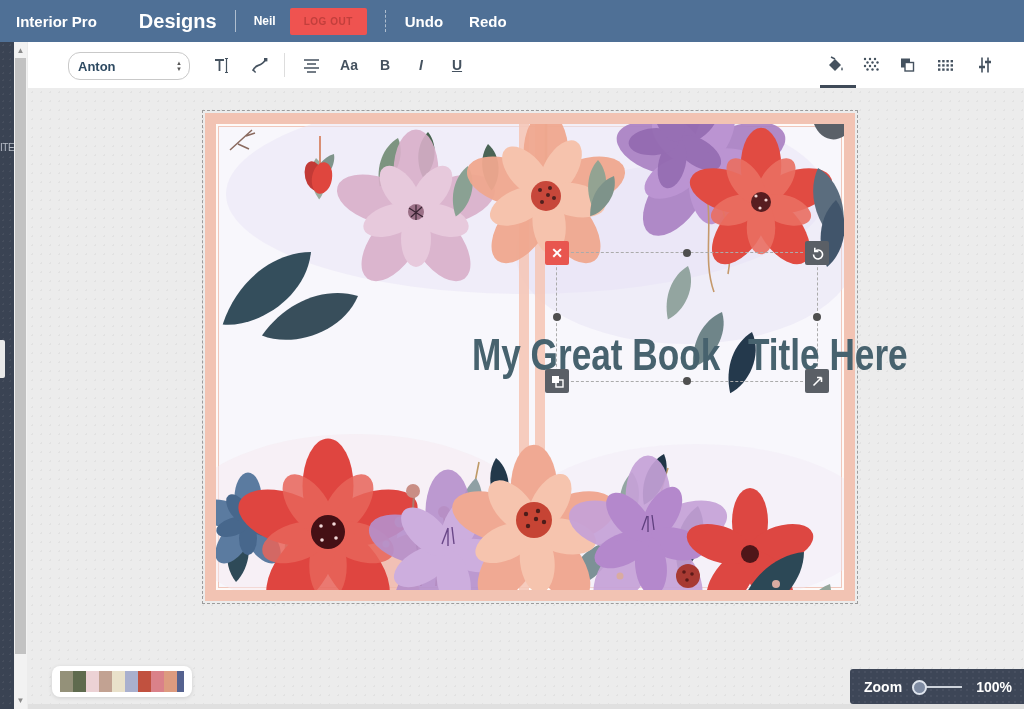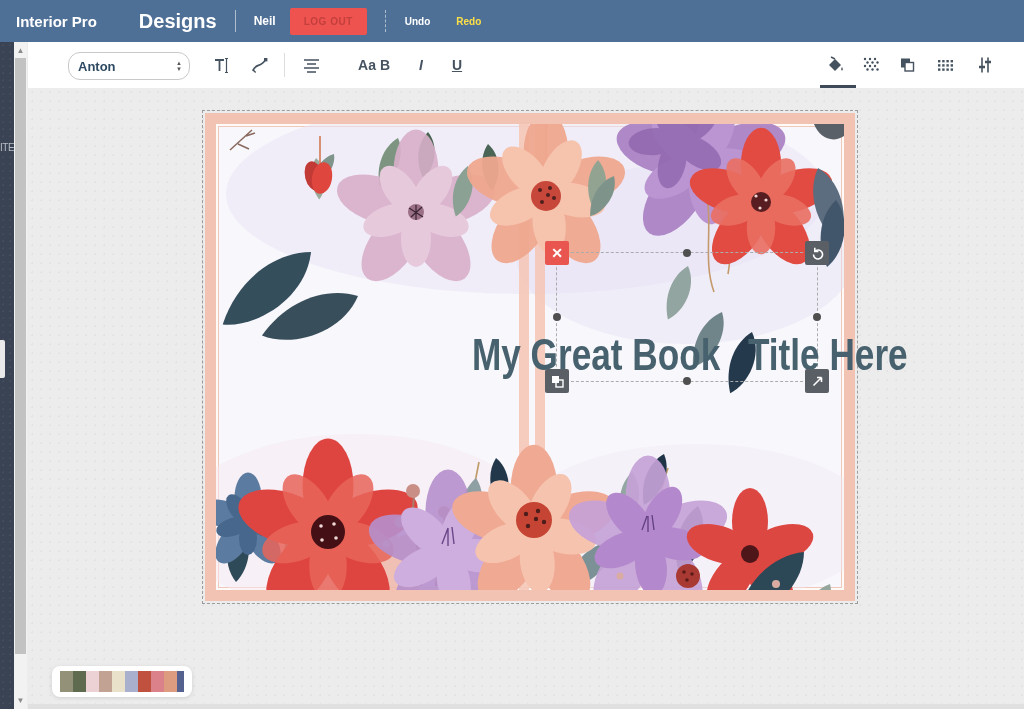--- a/index.html
+++ b/index.html
@@ -7,22 +7,22 @@
   #app{position:relative;width:1024px;height:709px;overflow:hidden;background:#ececec;}
 
   
   .topbar{position:absolute;left:0;top:0;width:1024px;height:42px;background:#4f7096;display:flex;align-items:center;color:#fff;}
   .topbar .brand{margin-left:16px;font-size:15px;font-weight:bold;cursor:pointer;}
   .topbar .navlink{margin-left:42px;font-size:20px;font-weight:bold;cursor:pointer;}
   .tb-divider{width:1px;height:22px;background:rgba(255,255,255,.55);margin:0 18px;}
   .tb-divider.dashed{background:none;border-left:1px dashed rgba(255,255,255,.55);}
   .topbar .user{font-size:12px;font-weight:bold;}
   .logout-btn{margin-left:14px;background:#ef5350;color:#c23f3c;font-size:10px;font-weight:bold;letter-spacing:.5px;border:none;border-radius:2px;padding:8px 14px;cursor:pointer;}
-  .topbar .undo{font-size:10px;font-weight:bold;cursor:pointer;}
-  .topbar .redo{margin-left:26px;font-size:10px;font-weight:bold;color:#fde047;cursor:pointer;}
+  .topbar .undo{font-size:15px;font-weight:bold;cursor:pointer;}
+  .topbar .redo{margin-left:26px;font-size:15px;font-weight:bold;color:#ffffff;cursor:pointer;}
 
   
   .side-dark{position:absolute;left:0;top:42px;width:14px;bottom:0;background:#3a4353;overflow:hidden;
     background-image:radial-gradient(rgba(255,255,255,.06) 1px, transparent 1px);background-size:7px 7px;}
   .side-clipped-label{position:absolute;left:0;top:100px;color:#b6bcc7;font-size:10px;letter-spacing:-.5px;white-space:nowrap;}
   .side-tab{position:absolute;left:0;top:340px;width:5px;height:38px;background:#e9e9e9;border-radius:0 2px 2px 0;cursor:pointer;}
   .vscroll{position:absolute;left:14px;top:42px;width:13px;bottom:0;background:#f2f2f2;}
   .vscroll .arrow{position:absolute;left:0;width:13px;height:13px;color:#8a8a8a;font-size:8px;line-height:13px;text-align:center;cursor:pointer;}
   .vscroll .arrow.up{top:2px;} .vscroll .arrow.down{bottom:2px;}
   .vscroll .thumb{position:absolute;left:1px;top:16px;width:11px;height:596px;background:#c2c2c2;cursor:pointer;}
@@ -124,21 +124,21 @@
       </svg>
     </div>
 
     <div class="tb-sep" style="left:256px;"></div>
 
     <div class="tb-btn" style="left:268px;">
       <svg width="19" height="19" viewBox="0 0 19 19">
         <path d="M2 4 h15 M5 8 h9 M2 12 h15 M5 16 h9" stroke="#45525f" stroke-width="1.7" fill="none"></path>
       </svg>
     </div>
-    <div class="tb-btn" style="left:324px;">
+    <div class="tb-btn" style="left:306px;">
       <span class="tb-letter">Aa</span>
     </div>
     <div class="tb-btn" style="left:342px;">
       <span class="tb-letter">B</span>
     </div>
     <div class="tb-btn" style="left:378px;">
       <span class="tb-letter italic">I</span>
     </div>
     <div class="tb-btn" style="left:414px;">
       <span class="tb-letter underline">U</span>
@@ -384,17 +384,25 @@
         <span class="swatch" style="background: rgb(236, 210, 213);"></span>
         <span class="swatch" style="background: rgb(194, 162, 146);"></span>
         <span class="swatch" style="background: rgb(233, 225, 202);"></span>
         <span class="swatch" style="background: rgb(169, 176, 206);"></span>
         <span class="swatch" style="background: rgb(193, 81, 63);"></span>
         <span class="swatch" style="background: rgb(218, 129, 137);"></span>
         <span class="swatch" style="background: rgb(221, 155, 127);"></span>
         <span class="swatch" style="background: rgb(85, 98, 143);"></span>
       </div>
 
+    <div class="zoombox">
+      <span class="zlabel">Zoom</span>
+      <div class="zslider">
+        <div class="track"></div>
+        <div class="knob"></div>
+      </div>
+      <span class="zvalue">100%</span>
+    </div>
 
     <div class="hscroll-strip"></div>
   </div>
 
 </div>
 
 </body></html>

